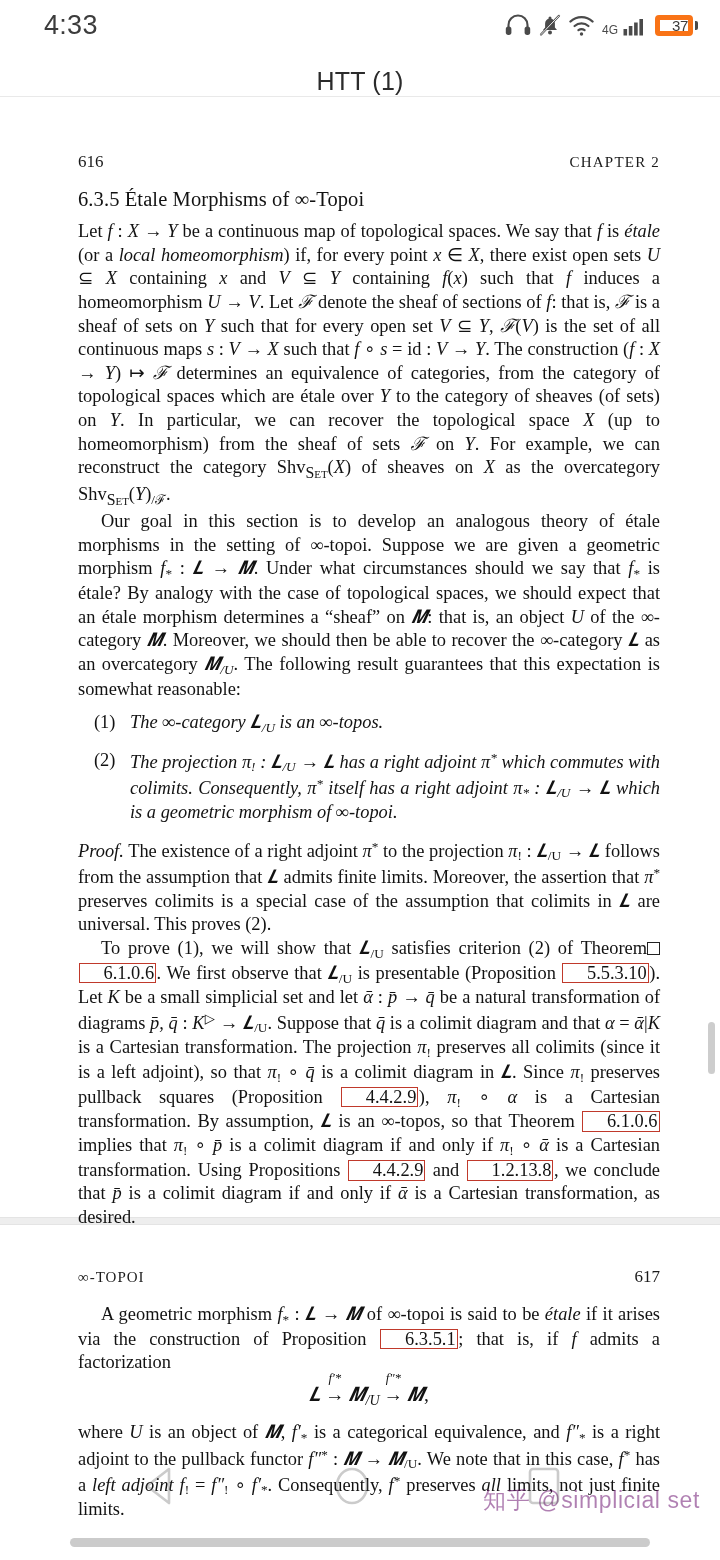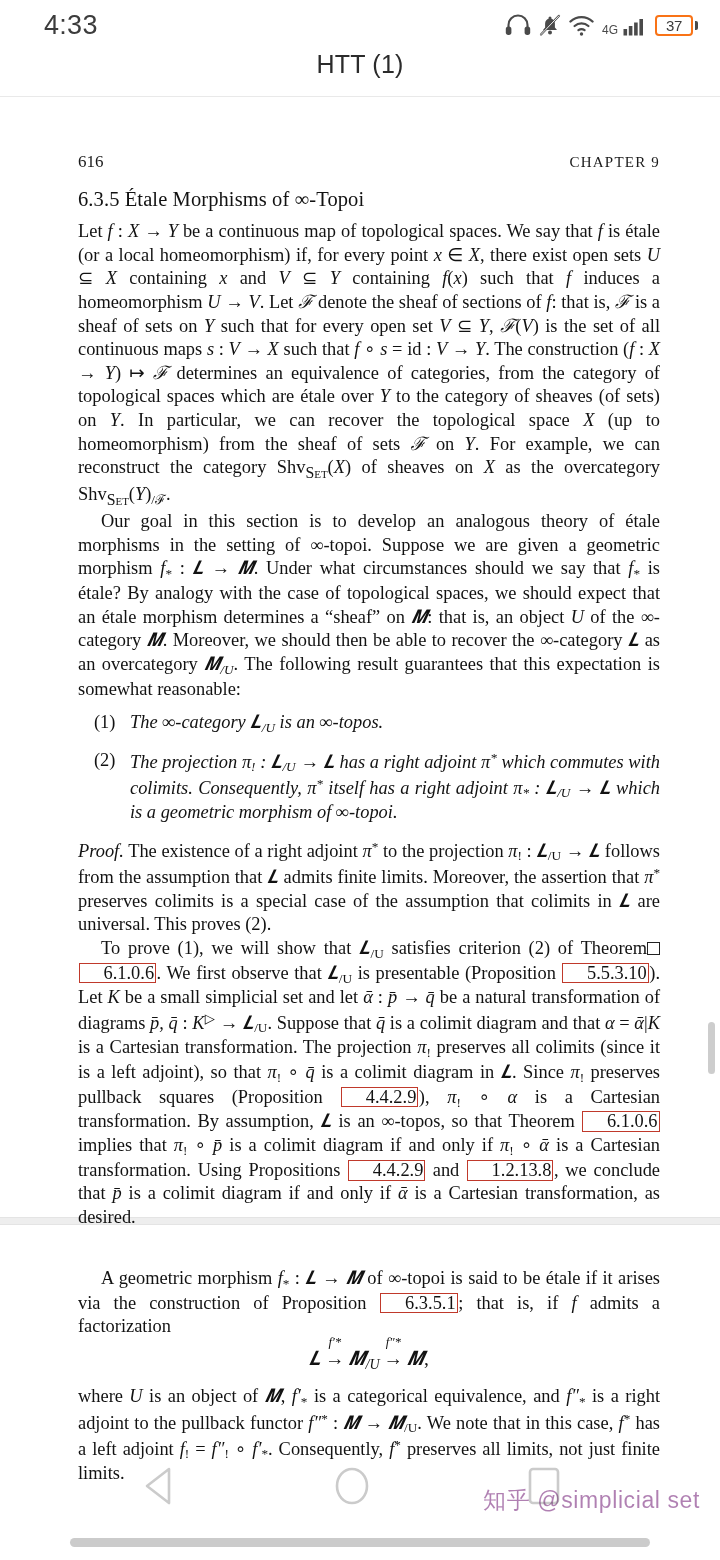--- a/index.html
+++ b/index.html
@@ -17,30 +17,30 @@
     display: flex; align-items: center; justify-content: space-between;
     padding: 0 22px 0 44px; background: #fff;
   }
   .clock { font-size: 27px; color: #3c3c3c; letter-spacing: 0.3px; font-family: "Liberation Sans", sans-serif; }
   .sysicons { display: flex; align-items: center; gap: 8px; }
   .sysicons svg { display: block; }
   .netgroup { display: flex; align-items: flex-end; gap: 5px; }
   .netlabel { font-size: 12px; color: #4a4a4a; line-height: 1; margin-top: 1px; }
   .battwrap { display: flex; align-items: center; }
   .battbody {
-    width: 38px; height: 21px; border: 2px solid #f97316; border-radius: 4px;
-    display: flex; align-items: center; justify-content: center;
+    width: 38px; height: 21px; border: 5px solid #f97316; border-radius: 4px;
+    display: flex; align-items: center; justify-content: flex-end;
   }
   .battnum { font-size: 15px; color: #3c3c3c; line-height: 1; letter-spacing: -0.3px; }
   .batttip { width: 3px; height: 9px; background: #4a4a4a; margin-left: 2px; border-radius: 0 2px 2px 0; }
 
   
   .titlebar {
     position: absolute; top: 50px; left: 0; width: 720px; height: 46px;
-    display: flex; align-items: flex-start; justify-content: center;
+    display: flex; align-items: flex-end; justify-content: center;
     background: #fff;
   }
   .titlebar .title { font-size: 25px; color: #2b2b2b; letter-spacing: 0.2px; }
   .titlebar-rule {
     position: absolute; top: 96px; left: 0; width: 720px; height: 1px;
     background: #e9e9e9;
   }
 
   
   .doc-area {
@@ -67,21 +67,21 @@
     font-family: "Liberation Serif", serif;
     font-size: 20.5px; font-weight: normal; margin: 2px 0 9px 0; letter-spacing: 0.1px;
   }
 
   p.body {
     font-size: 18.4px; line-height: 1.285; text-align: justify;
     text-justify: inter-word; margin: 0; hyphens: manual;
   }
   p.indent { text-indent: 23px; }
 
-  .it { }
+  .it { font-style: italic; }
   .bd { font-weight: bold; }
   .mi { font-style: italic; font-family: "Liberation Serif", serif; }
   .cal { font-style: italic; font-family: "Liberation Serif", serif; }
   .sub { font-size: 0.72em; vertical-align: -0.28em; }
   .sup { font-size: 0.72em; vertical-align: 0.42em; }
   .sc { font-variant: small-caps; font-size: 0.86em; margin-top: 48px; }
 
   .prop-head { margin-top: 17px; font-size: 18.4px; line-height: 1.285; }
   ol.enum { list-style: none; margin: 10px 0 0 0; padding: 0; }
   ol.enum > li {
@@ -203,21 +203,21 @@
     <div class="title">HTT (1)</div>
   </div>
   <div class="titlebar-rule"></div>
 
   <div class="doc-area">
 
     <div class="page page-one">
 
       <div class="runhead">
         <span>616</span>
-        <span class="rh-right">CHAPTER 9</span>
+        <span class="rh-right">CHAPTER 2</span>
       </div>
 
       <h2 class="sect">6.3.5  Étale Morphisms of ∞-Topoi</h2>
 
       <p class="body"><span>Let </span><span class="mi">f</span><span> : </span><span class="mi">X</span><span> → </span><span class="mi">Y</span><span> be a continuous map of topological spaces. We say that </span><span class="mi">f</span><span> is </span><span class="it">étale</span><span> (or a </span><span class="it">local homeomorphism</span><span>) if, for every point </span><span class="mi">x</span><span> ∈ </span><span class="mi">X</span><span>, there exist open sets </span><span class="mi">U</span><span> ⊆ </span><span class="mi">X</span><span> containing </span><span class="mi">x</span><span> and </span><span class="mi">V</span><span> ⊆ </span><span class="mi">Y</span><span> containing </span><span class="mi">f</span><span>(</span><span class="mi">x</span><span>) such that </span><span class="mi">f</span><span> induces a homeomorphism </span><span class="mi">U</span><span> → </span><span class="mi">V</span><span>. Let </span><span class="cal">ℱ</span><span> denote the sheaf of sections of </span><span class="mi">f</span><span>: that is, </span><span class="cal">ℱ</span><span> is a sheaf of sets on </span><span class="mi">Y</span><span> such that for every open set </span><span class="mi">V</span><span> ⊆ </span><span class="mi">Y</span><span>, </span><span class="cal">ℱ</span><span>(</span><span class="mi">V</span><span>) is the set of all continuous maps </span><span class="mi">s</span><span> : </span><span class="mi">V</span><span> → </span><span class="mi">X</span><span> such that </span><span class="mi">f</span><span> ∘ </span><span class="mi">s</span><span> = id : </span><span class="mi">V</span><span> → </span><span class="mi">Y</span><span>. The construction (</span><span class="mi">f</span><span> : </span><span class="mi">X</span><span> → </span><span class="mi">Y</span><span>) ↦ </span><span class="cal">ℱ</span><span> determines an equivalence of categories, from the category of topological spaces which are étale over </span><span class="mi">Y</span><span> to the category of sheaves (of sets) on </span><span class="mi">Y</span><span>. In particular, we can recover the topological space </span><span class="mi">X</span><span> (up to homeomorphism) from the sheaf of sets </span><span class="cal">ℱ</span><span> on </span><span class="mi">Y</span><span>. For example, we can reconstruct the category Shv</span><span class="sc sub">Set</span><span>(</span><span class="mi">X</span><span>) of sheaves on </span><span class="mi">X</span><span> as the overcategory Shv</span><span class="sc sub">Set</span><span>(</span><span class="mi">Y</span><span>)</span><span class="sub">/ℱ</span><span>.</span></p>
 
       <p class="body indent"><span>Our goal in this section is to develop an analogous theory of étale morphisms in the setting of ∞-topoi. Suppose we are given a geometric morphism </span><span class="mi">f</span><span class="sub">*</span><span> : </span><span class="cal">𝑳</span><span> → </span><span class="cal">𝑴</span><span>. Under what circumstances should we say that </span><span class="mi">f</span><span class="sub">*</span><span> is étale? By analogy with the case of topological spaces, we should expect that an étale morphism determines a “sheaf” on </span><span class="cal">𝑴</span><span>: that is, an object </span><span class="mi">U</span><span> of the ∞-category </span><span class="cal">𝑴</span><span>. Moreover, we should then be able to recover the ∞-category </span><span class="cal">𝑳</span><span> as an overcategory </span><span class="cal">𝑴</span><span class="sub mi">/U</span><span>. The following result guarantees that this expectation is somewhat reasonable:</span></p>
 
 
       <ol class="enum">
@@ -232,20 +232,24 @@
       <p class="body proof"><span class="it bd-no" style="font-style:italic">Proof.</span><span> The existence of a right adjoint </span><span class="mi">π</span><span class="sup">*</span><span> to the projection </span><span class="mi">π</span><span class="sub">!</span><span> : </span><span class="cal">𝑳</span><span class="sub">/U</span><span> → </span><span class="cal">𝑳</span><span> follows from the assumption that </span><span class="cal">𝑳</span><span> admits finite limits. Moreover, the assertion that </span><span class="mi">π</span><span class="sup">*</span><span> preserves colimits is a special case of the assumption that colimits in </span><span class="cal">𝑳</span><span> are universal. This proves (2).</span></p>
 
       <p class="body indent qed-line"><span class="qed"></span><span>To prove (1), we will show that </span><span class="cal">𝑳</span><span class="sub">/U</span><span> satisfies criterion (2) of Theorem </span><a class="lnk">6.1.0.6</a><span>. We first observe that </span><span class="cal">𝑳</span><span class="sub">/U</span><span> is presentable (Proposition </span><a class="lnk">5.5.3.10</a><span>). Let </span><span class="mi">K</span><span> be a small simplicial set and let </span><span class="mi">ᾱ</span><span> : </span><span class="mi">p̄</span><span> → </span><span class="mi">q̄</span><span> be a natural transformation of diagrams </span><span class="mi">p̄, q̄</span><span> : </span><span class="mi">K</span><span class="sup">▷</span><span> → </span><span class="cal">𝑳</span><span class="sub">/U</span><span>. Suppose that </span><span class="mi">q̄</span><span> is a colimit diagram and that </span><span class="mi">α</span><span> = </span><span class="mi">ᾱ</span><span>|</span><span class="mi">K</span><span> is a Cartesian transformation. The projection </span><span class="mi">π</span><span class="sub">!</span><span> preserves all colimits (since it is a left adjoint), so that </span><span class="mi">π</span><span class="sub">!</span><span> ∘ </span><span class="mi">q̄</span><span> is a colimit diagram in </span><span class="cal">𝑳</span><span>. Since </span><span class="mi">π</span><span class="sub">!</span><span> preserves pullback squares (Proposition </span><a class="lnk">4.4.2.9</a><span>), </span><span class="mi">π</span><span class="sub">!</span><span> ∘ </span><span class="mi">α</span><span> is a Cartesian transformation. By assumption, </span><span class="cal">𝑳</span><span> is an ∞-topos, so that Theorem </span><a class="lnk">6.1.0.6</a><span> implies that </span><span class="mi">π</span><span class="sub">!</span><span> ∘ </span><span class="mi">p̄</span><span> is a colimit diagram if and only if </span><span class="mi">π</span><span class="sub">!</span><span> ∘ </span><span class="mi">ᾱ</span><span> is a Cartesian transformation. Using Propositions </span><a class="lnk">4.4.2.9</a><span> and </span><a class="lnk">1.2.13.8</a><span>, we conclude that </span><span class="mi">p̄</span><span> is a colimit diagram if and only if </span><span class="mi">ᾱ</span><span> is a Cartesian transformation, as desired.</span></p>
 
     </div>
 
     <div class="page-gap"></div>
 
     <div class="page page-two">
 
+      <div class="runhead">
+        <span class="rh-left-small">∞-TOPOI</span>
+        <span>617</span>
+      </div>
 
       <p class="body indent"><span>A geometric morphism </span><span class="mi">f</span><span class="sub">*</span><span> : </span><span class="cal">𝑳</span><span> → </span><span class="cal">𝑴</span><span> of ∞-topoi is said to be </span><span class="it">étale</span><span> if it arises via the construction of Proposition </span><a class="lnk">6.3.5.1</a><span>; that is, if </span><span class="mi">f</span><span> admits a factorization</span></p>
 
       <div class="displaymath"><span class="cal">𝑳</span><span class="overarrow"><span class="lbl">f′*</span>→</span><span class="cal">𝑴</span><span class="sub mi">/U</span><span class="overarrow"><span class="lbl">f″*</span>→</span><span class="cal">𝑴</span><span>,</span></div>
 
       <p class="body"><span>where </span><span class="mi">U</span><span> is an object of </span><span class="cal">𝑴</span><span>, </span><span class="mi">f′</span><span class="sub">*</span><span> is a categorical equivalence, and </span><span class="mi">f″</span><span class="sub">*</span><span> is a right adjoint to the pullback functor </span><span class="mi">f″</span><span class="sup">*</span><span> : </span><span class="cal">𝑴</span><span> → </span><span class="cal">𝑴</span><span class="sub">/U</span><span>. We note that in this case, </span><span class="mi">f</span><span class="sup">*</span><span> has a </span><span class="it">left adjoint</span><span> </span><span class="mi">f</span><span class="sub">!</span><span> = </span><span class="mi">f″</span><span class="sub">!</span><span> ∘ </span><span class="mi">f′</span><span class="sub">*</span><span>. Consequently, </span><span class="mi">f</span><span class="sup">*</span><span> preserves </span><span class="it">all</span><span> limits, not just finite limits.</span></p>
 
 
     </div>
 

